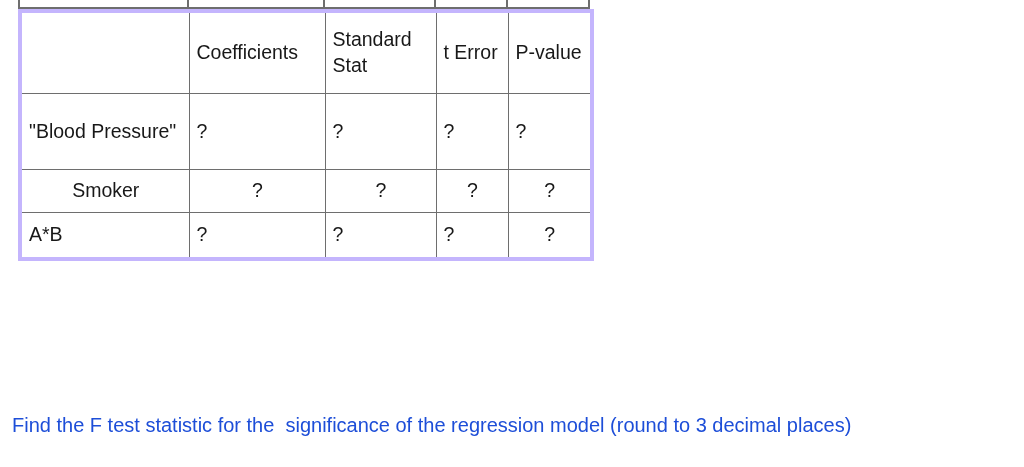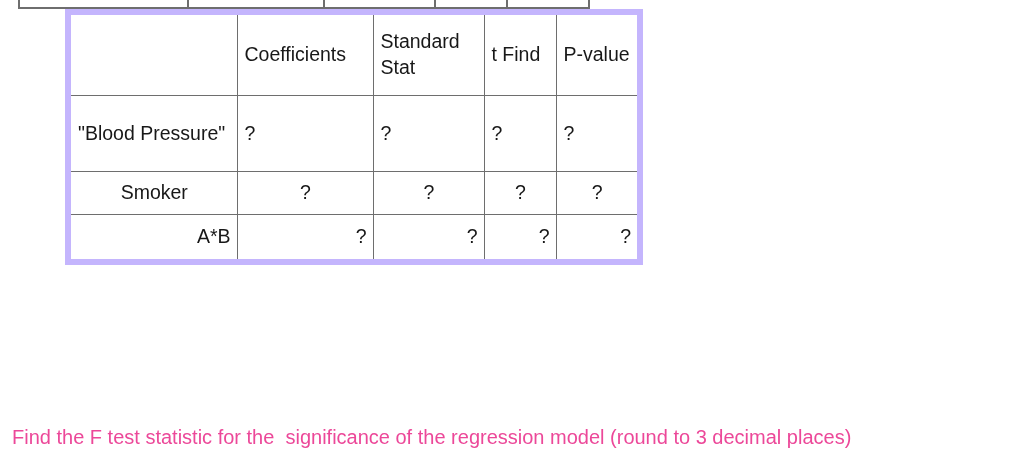--- a/index.html
+++ b/index.html
@@ -52,55 +52,54 @@
   #regression-table td {
     border: 1px solid #6e6e6e;
     padding: 3px 6px 3px 7px;
     vertical-align: middle;
     font-weight: 400;
     white-space: normal;
     word-break: normal;
   }
   
   #regression-table {
-    border: 6px solid #c4b5fd;
-    margin-left: 47px;
+    border: 4px solid #c4b5fd;
   }
   #regression-table tr:last-child td {
     border-bottom: 2px solid #3a3a3a;
   }
 
   
   col.c-label  { width: 169px; }
   col.c-coef   { width: 136px; }
   col.c-se     { width: 111px; }
   col.c-t      { width: 72px;  }
   col.c-p      { width: 84px;  }
 
   
   tr.header-row td      { height: 74px; }
   tr.r-intercept td     { height: 36px; }
   tr.r-age td           { height: 36px; }
   tr.r-bloodpressure td { height: 69px; }
   tr.r-smoker td        { height: 36px; text-align: center; }
-  tr.r-ab td            { height: 38px; text-align: right; }
+  tr.r-ab td            { height: 38px; }
 
   td.cell-value        { text-align: left; }
   td.cell-value-center { text-align: center; }
   td.cell-empty        { }
 
   
   #question-prompt {
     position: absolute;
     left: 12px;
-    top: 424px;
+    top: 412px;
     width: 1000px;
     font-size: 20px;
     line-height: 1.3;
-    color: #ec4899;
+    color: #1d4ed8;
     white-space: pre;
   }
 </style>
 </head>
 <body>
 
 <div id="clipped-row-strip">
   <span class="vline" style="left:167px;"></span>
   <span class="vline" style="left:303px;"></span>
   <span class="vline" style="left:414px;"></span>
@@ -114,21 +113,21 @@
     <col class="c-se">
     <col class="c-t">
     <col class="c-p">
   </colgroup>
   <tbody>
 
     <tr class="header-row">
       <td class="cell-empty"></td>
       <td>Coefficients</td>
       <td>Standard Stat</td>
-      <td>t Find</td>
+      <td>t Error</td>
       <td>P-value</td>
     </tr>
 
 
 
     <tr class="r-bloodpressure">
       <td>"Blood Pressure"</td>
       <td class="cell-value">?</td>
       <td class="cell-value">?</td>
       <td class="cell-value">?</td>

